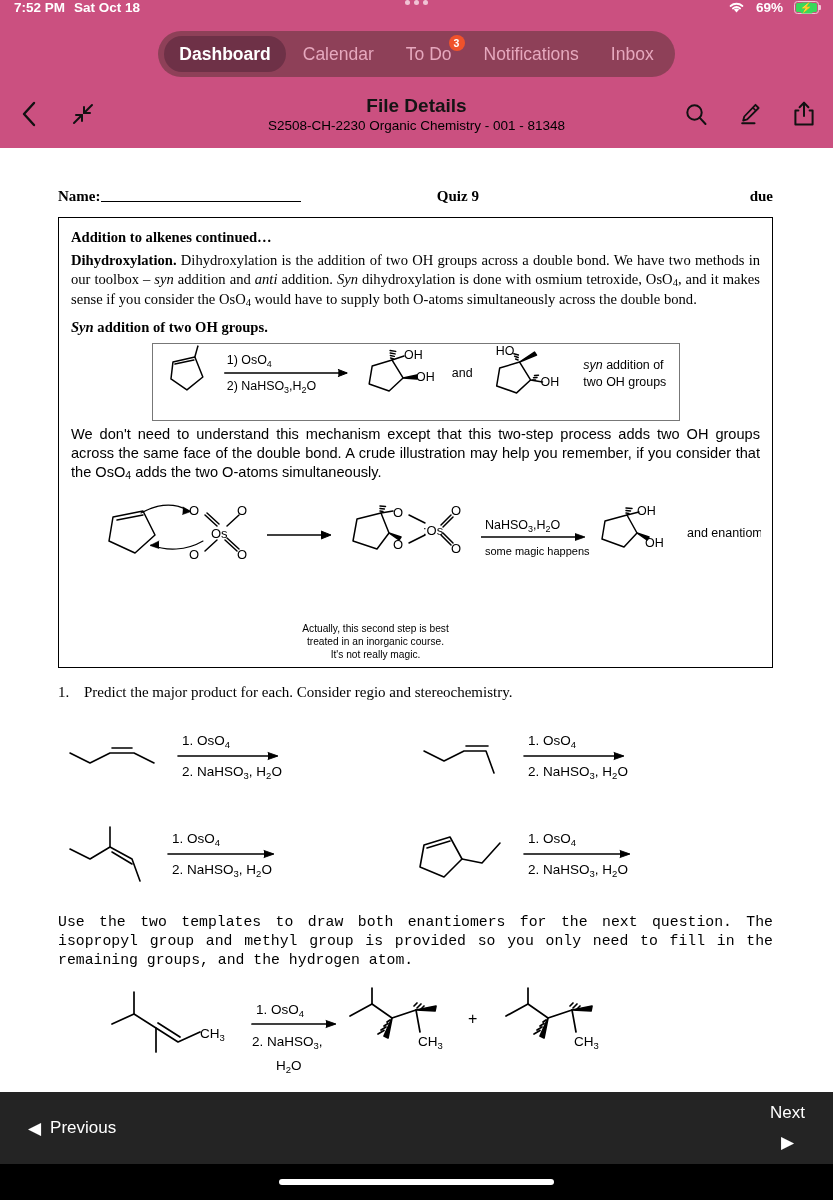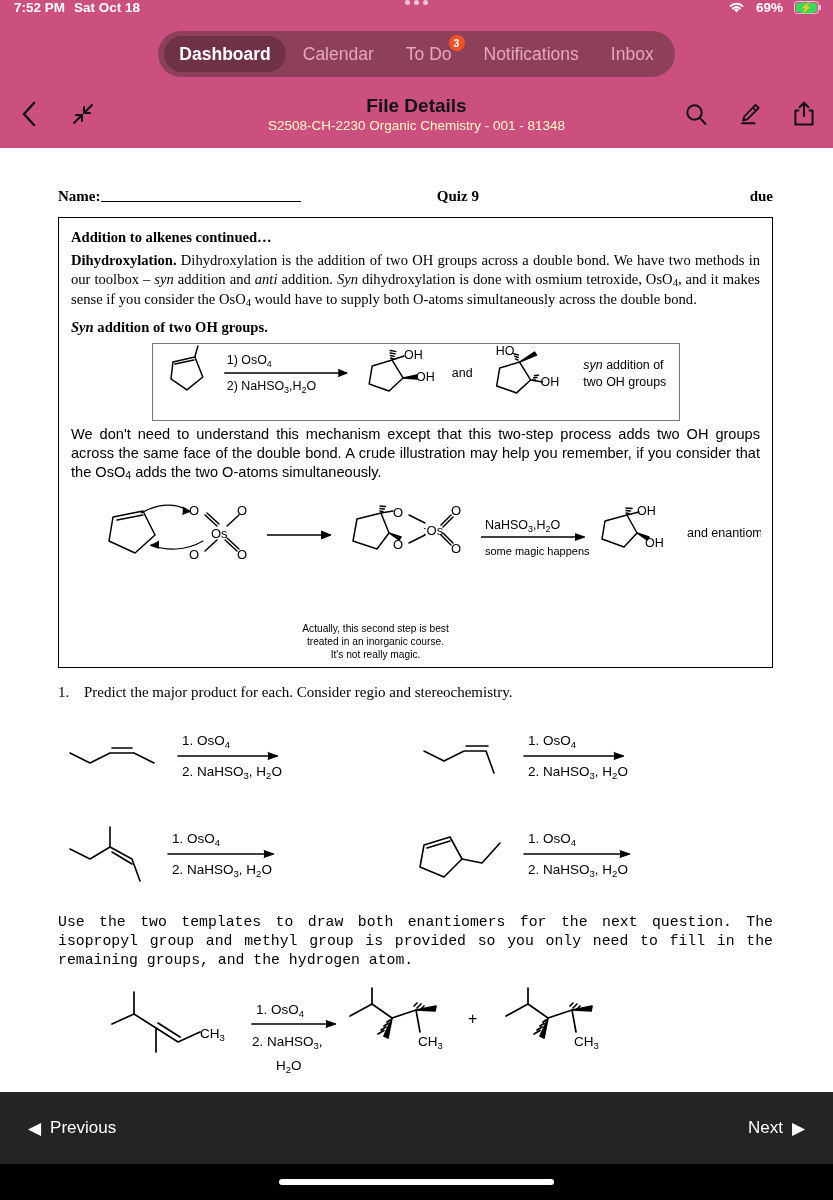--- a/index.html
+++ b/index.html
@@ -57,21 +57,21 @@
     background:#CB5080;height:68px;display:flex;align-items:center;
     padding:0 16px;box-sizing:border-box;position:relative;
   }
   .nav-left{display:flex;align-items:center;gap:28px;}
   .nav-ico{width:26px;height:26px;display:flex;align-items:center;justify-content:center;}
   .nav-center{
     position:absolute;left:0;right:0;text-align:center;pointer-events:none;
     display:flex;flex-direction:column;align-items:center;justify-content:center;gap:1px;
   }
   .nav-title{color:#141414;font-size:19px;font-weight:bold;}
-  .nav-sub{color:#fef9c3;font-size:13.5px;}
+  .nav-sub{color:#000000;font-size:13.5px;}
   .nav-right{margin-left:auto;display:flex;align-items:center;gap:28px;z-index:2;}
   
   .doc{
     position:absolute;left:0;right:0;top:148px;bottom:72px;
     background:#ffffff;overflow:hidden;
   }
   .page{
     font-family:"Liberation Serif", serif;
     color:#000;
     padding:40px 60px 0 58px;
@@ -106,21 +106,21 @@
   .cap{font-family:"Liberation Sans", sans-serif;font-size:13.5px;text-align:center;margin-top:2px;}
   .smallcap{font-family:"Liberation Sans", sans-serif;font-size:10.2px;text-align:center;line-height:1.28;margin-top:4px;}
   .epox{border:1.3px solid #000;border-bottom:none;padding:8px 12px 6px 12px;margin-top:18px;box-sizing:border-box;}
   .epox p{margin:0;font-size:14.6px;line-height:1.3;text-align:justify;}
   
   .bottombar{
     position:absolute;left:0;right:0;bottom:36px;height:72px;background:#242424;
     display:flex;align-items:center;padding:0 28px;box-sizing:border-box;
   }
   .bn{color:#fff;font-size:17px;display:flex;align-items:center;gap:9px;}
-  .bn.next{margin-left:auto;}
+  .bn.next{margin-left:auto;flex-direction:column;}
   .homebar-area{position:absolute;left:0;right:0;bottom:0;height:36px;background:#000;
     display:flex;align-items:center;justify-content:center;}
   .homebar{width:275px;height:6px;background:#fff;border-radius:3px;}
   svg{display:block;}
   .chem{font-family:"Liberation Sans", sans-serif;}
 </style>
 </head>
 <body>
 
 <div class="statusbar">

